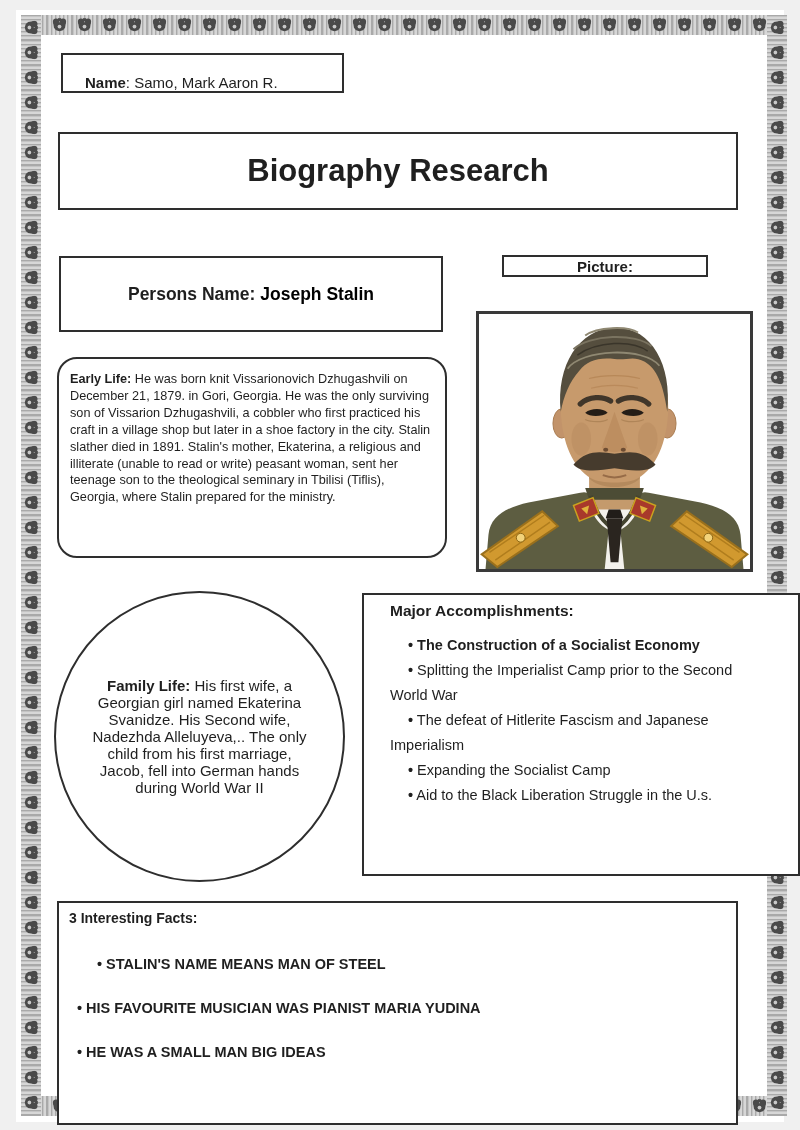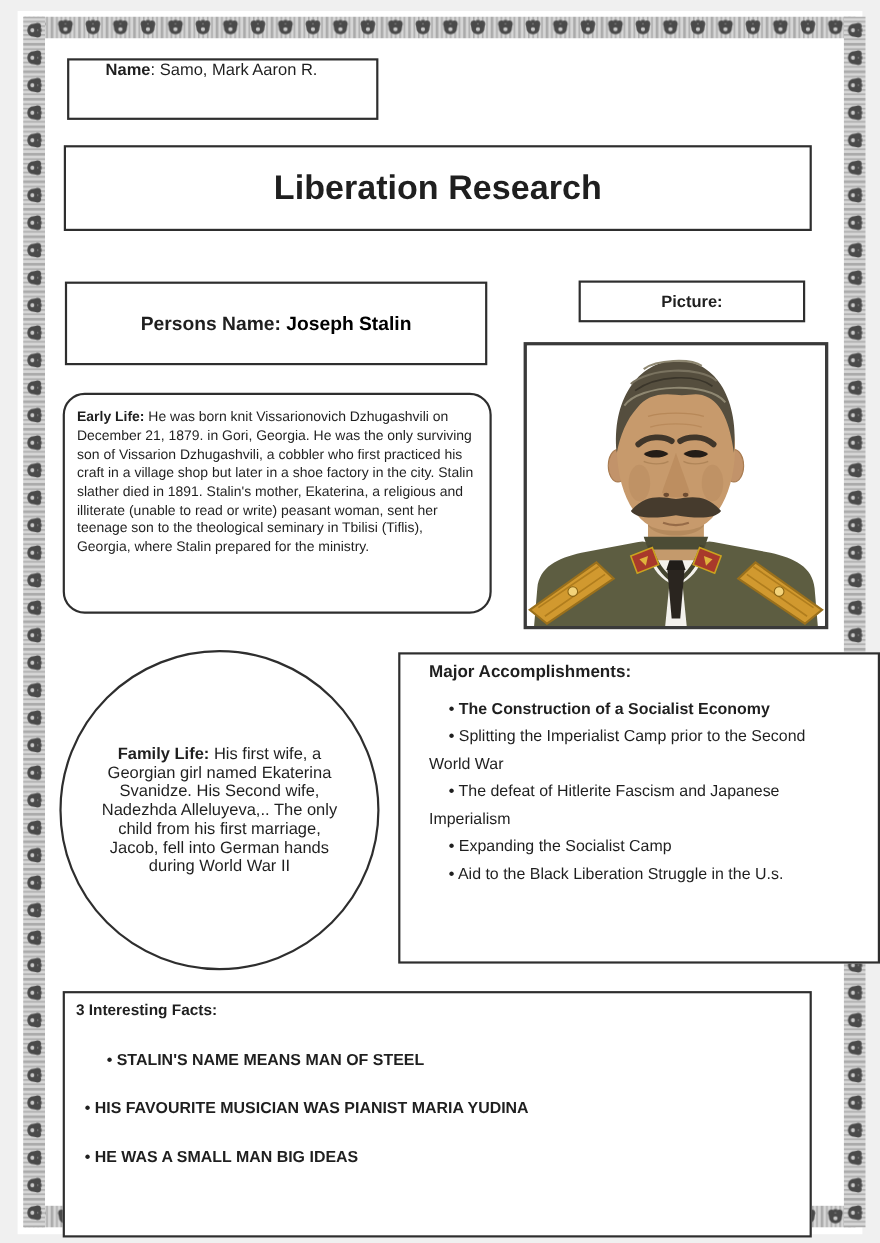--- a/index.html
+++ b/index.html
@@ -4,26 +4,26 @@
 <style>
   html,body{margin:0;padding:0;background:#e9e9e9;}
   .stage{position:relative;width:800px;height:1130px;background:#f0f0f0;overflow:hidden;
          font-family:"Liberation Sans",sans-serif;color:#1f1f1f;}
   .abs{position:absolute;box-sizing:border-box;}
   .page-paper{left:16px;top:10px;width:768px;height:1112px;background:#ffffff;}
   .strip{position:absolute;}
   .box{border:2px solid #2e2e2e;background:#fff;}
   .flexc{display:flex;align-items:center;justify-content:center;}
 
-  .name-box{left:61px;top:53px;width:283px;height:56px;display:flex;align-items:flex-start;
-            padding-left:33px;font-size:15px;}
+  .name-box{left:61px;top:53px;width:283px;height:40px;display:flex;align-items:flex-end;
+            padding-left:22px;font-size:15px;}
   .title-box{left:58px;top:132px;width:680px;height:78px;font-size:31px;font-weight:bold;}
   .persons-box{left:59px;top:256px;width:384px;height:76px;font-size:17.5px;font-weight:bold;}
   .persons-red{color:#000000;font-weight:bold;}
-  .picture-label-box{left:502px;top:255px;width:206px;height:38px;font-size:15px;font-weight:bold;margin-left:24px;}
+  .picture-label-box{left:502px;top:255px;width:206px;height:22px;font-size:15px;font-weight:bold;}
   .portrait-box{left:476px;top:311px;width:277px;height:261px;border:3px solid #3a3a3a;
                 background:#fff;overflow:hidden;}
   .portrait-box svg{display:block;width:100%;height:100%;}
 
   .early-box{left:57px;top:357px;width:390px;height:201px;border-radius:20px;
              padding:12px 11px 10px 11px;font-size:12.7px;line-height:16.9px;text-align:left;}
   .family-circle{left:54px;top:591px;width:291px;height:291px;border-radius:50%;
                  text-align:center;padding:0 36px;font-size:15px;line-height:17px;}
   .major-box{left:362px;top:593px;width:438px;height:283px;padding:7px 26px;}
   .major-title{font-size:15.5px;font-weight:bold;margin:0;}
@@ -81,21 +81,21 @@
     </svg>
   <svg class="strip" style="left:767px;top:15px;width:20px;height:1101px">
       <rect width="20" height="1101" fill="url(#ornV)"></rect>
     </svg>
 
   <div class="abs box name-box">
     <span><b>Name</b><span>: Samo, Mark Aaron R.</span></span>
   </div>
 
   <div class="abs box flexc title-box">
-    <span>Liberation Research</span>
+    <span>Biography Research</span>
   </div>
 
   <div class="abs box flexc persons-box">
     <span><span>Persons Name</span><span>: </span><span class="persons-red">Joseph Stalin</span></span>
   </div>
 
   <div class="abs box flexc picture-label-box">
     <span>Picture:</span>
   </div>
 

